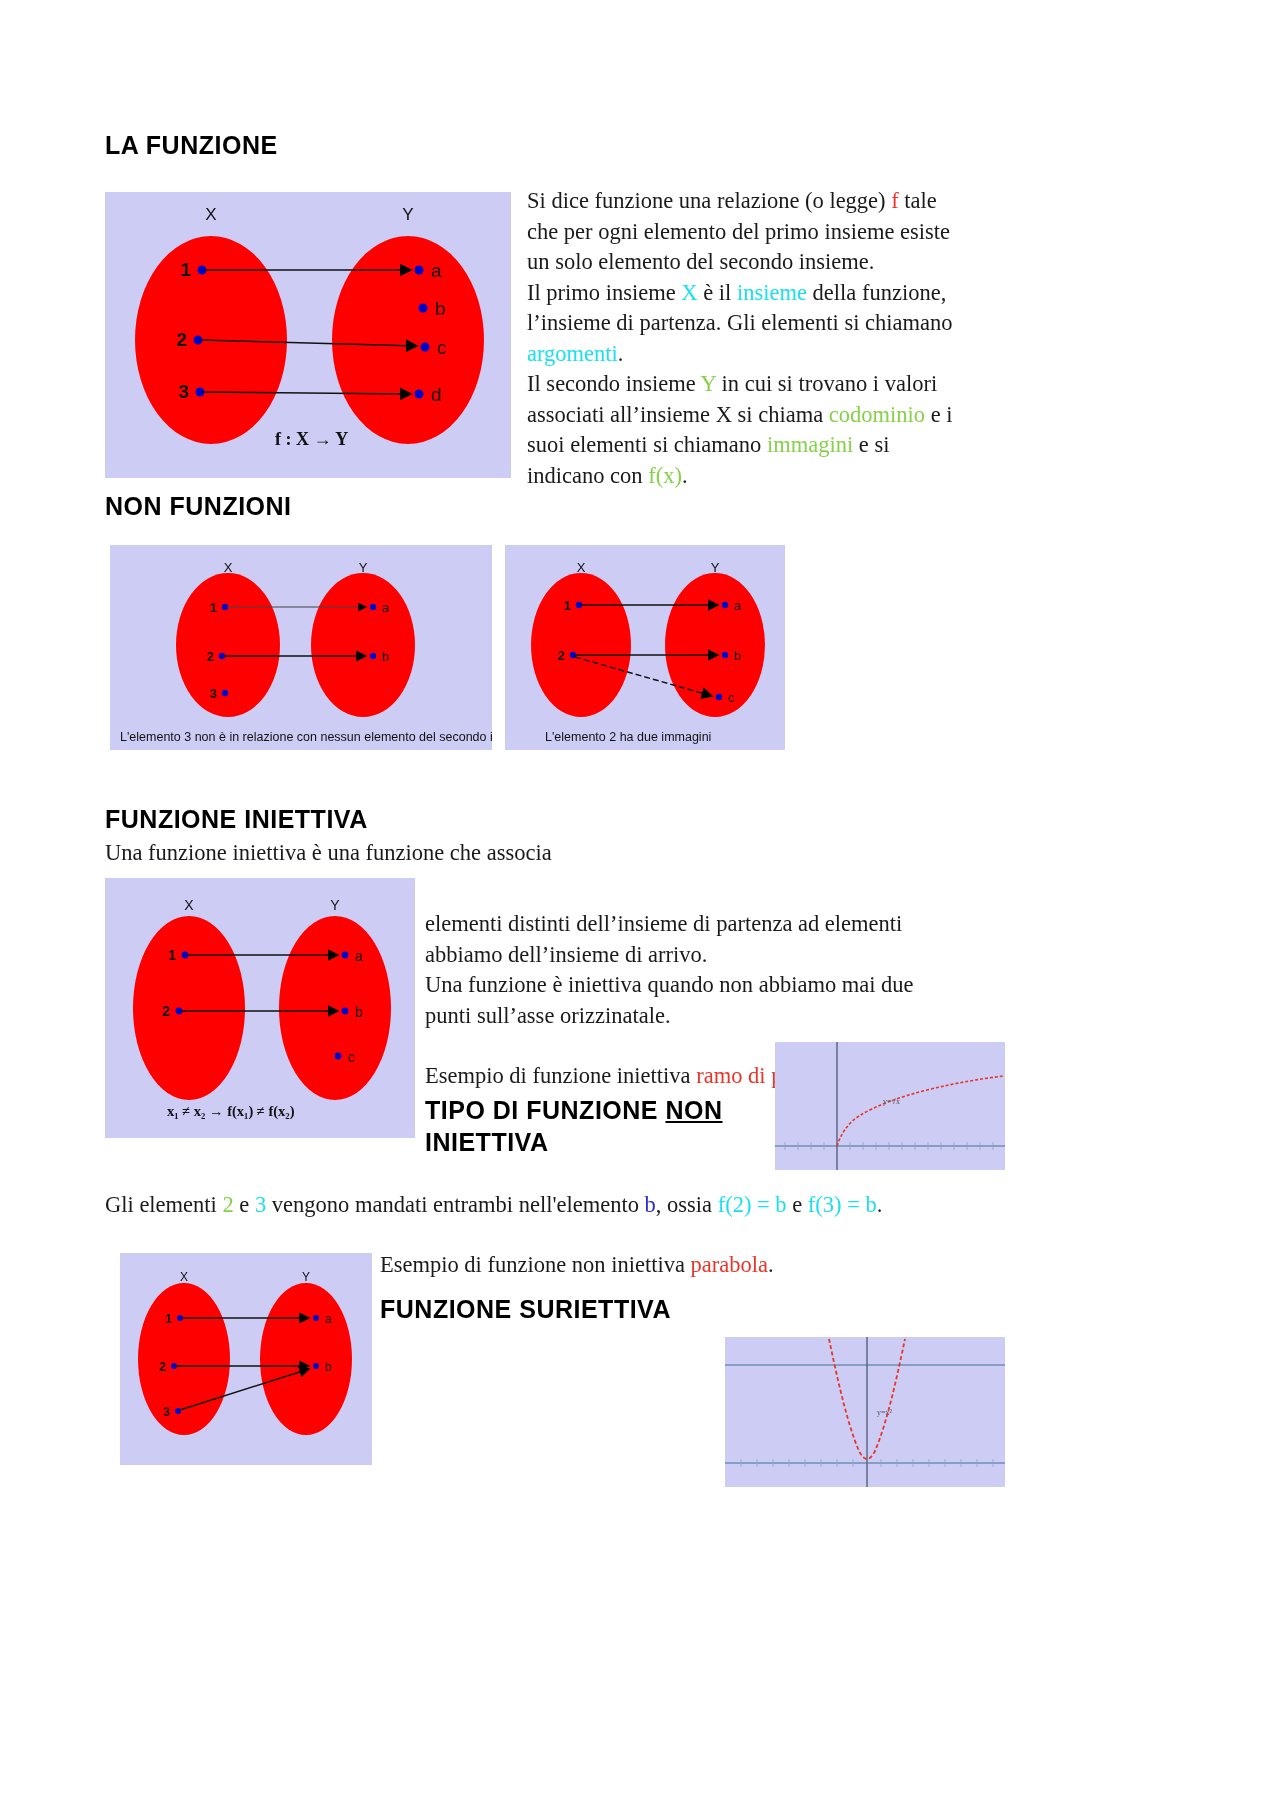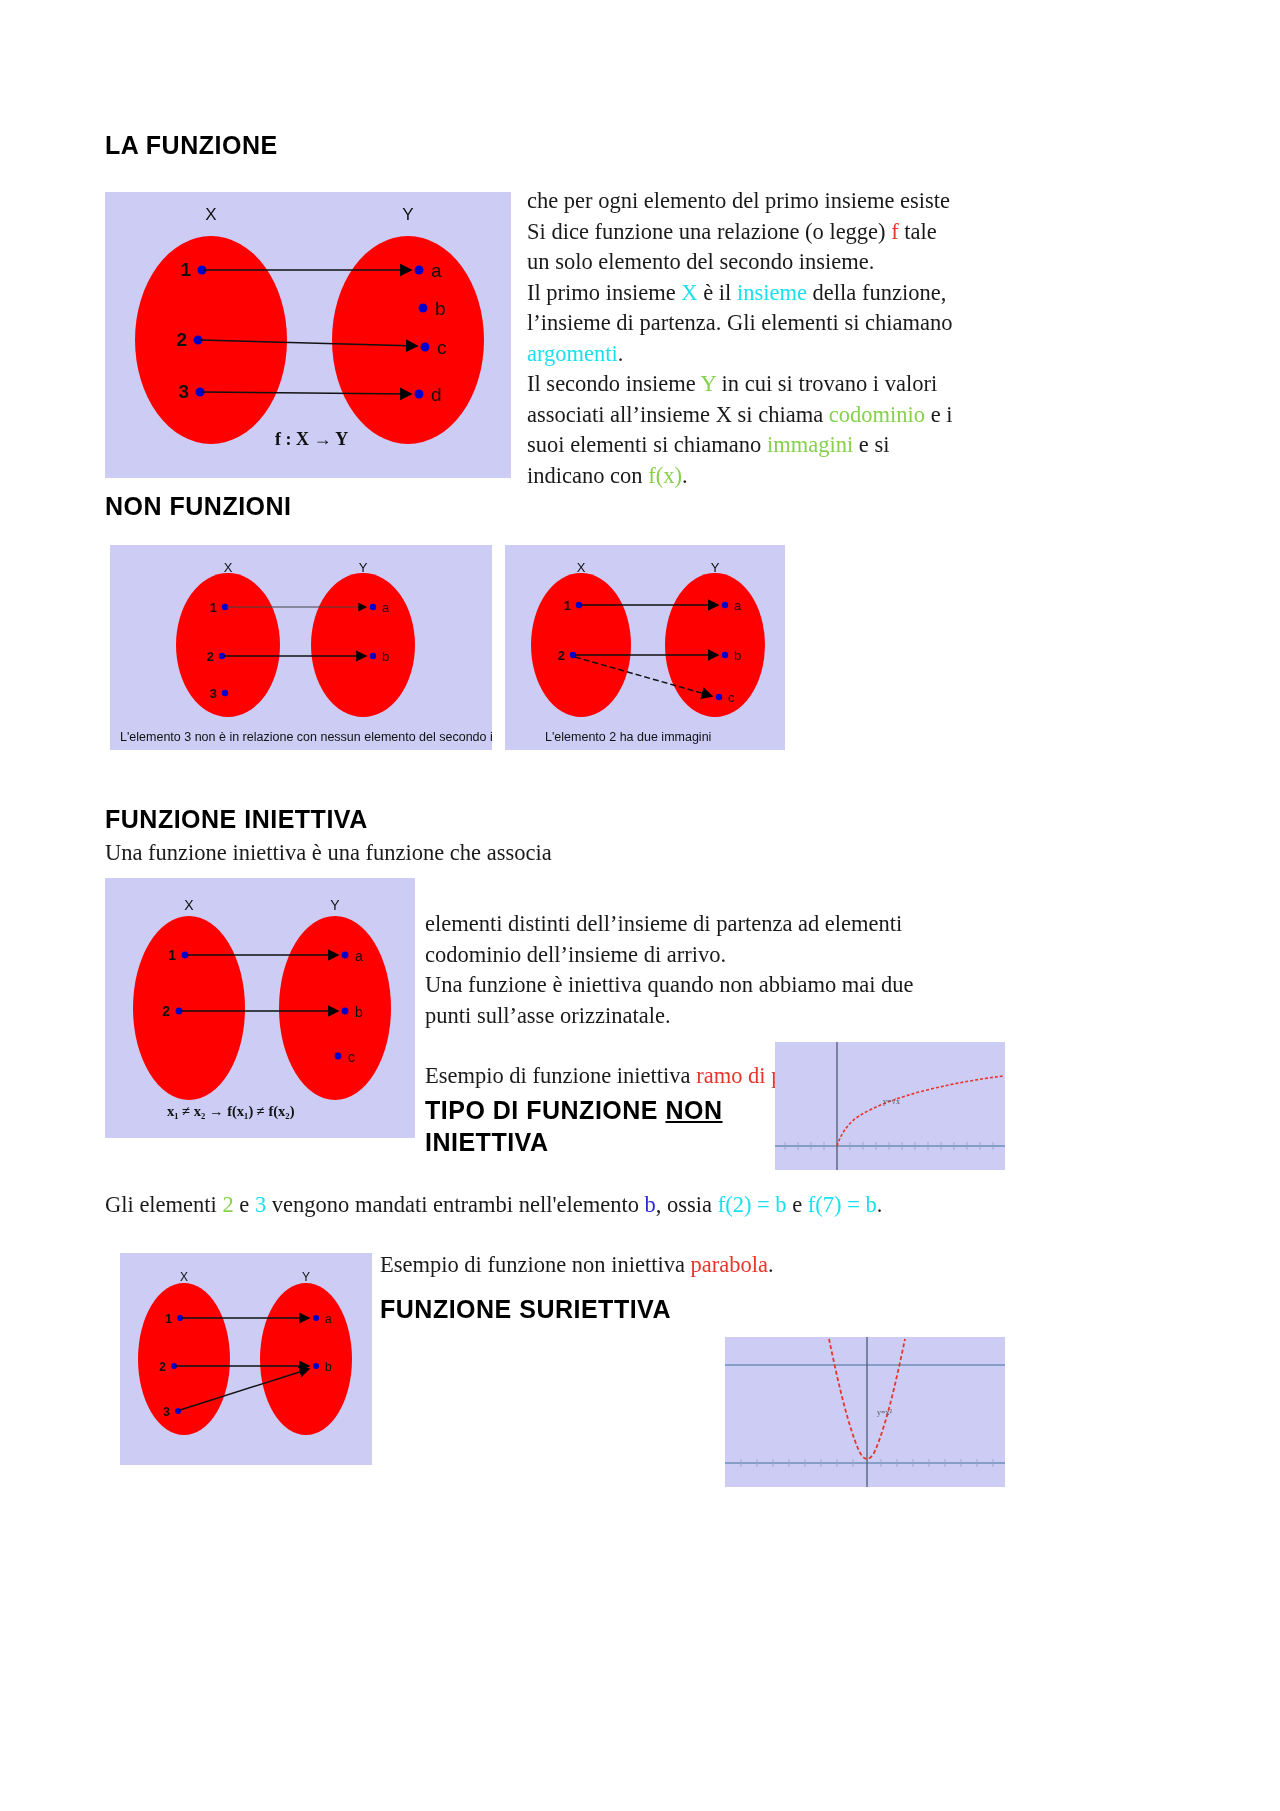--- a/index.html
+++ b/index.html
@@ -90,24 +90,24 @@
 
       <line x1="99" y1="78" x2="306" y2="78" stroke="#111" stroke-width="1.6" marker-end="url(#ah1)"></line>
       <line x1="95" y1="148" x2="312" y2="154" stroke="#111" stroke-width="1.6" marker-end="url(#ah1)"></line>
       <line x1="97" y1="200" x2="306" y2="202" stroke="#111" stroke-width="1.6" marker-end="url(#ah1)"></line>
 
       <text x="170" y="253" font-family="Liberation Serif, serif" font-size="18" font-weight="bold" fill="#111">f : X → Y</text>
     </svg>
   </div>
 
   <div class="abs body-txt" style="left:527px; top:186px; width:470px;">
+    <div>
+      <span>Si dice funzione una relazione (o legge) </span><span class="rd">f</span><span> tale</span>
+    </div>
     <div>che per ogni elemento del primo insieme esiste</div>
-    <div>
-      <span>Si dice funzione una relazione (o legge) </span><span class="rd">f</span><span> tale</span>
-    </div>
     <div>un solo elemento del secondo insieme.</div>
     <div>
       <span>Il primo insieme </span><span class="cy">X</span><span> è il </span><span class="cy">insieme</span><span> della funzione,</span>
     </div>
     <div>l’insieme di partenza. Gli elementi si chiamano</div>
     <div>
       <span class="cy">argomenti</span><span>.</span>
     </div>
     <div>
       <span>Il secondo insieme </span><span class="gr">Y</span><span> in cui si trovano i valori</span>
@@ -218,21 +218,21 @@
 
       <line x1="82" y1="77" x2="233" y2="77" stroke="#111" stroke-width="1.5" marker-end="url(#ah4)"></line>
       <line x1="76" y1="133" x2="233" y2="133" stroke="#111" stroke-width="1.5" marker-end="url(#ah4)"></line>
 
       <text x="62" y="238" font-family="Liberation Serif, serif" font-size="14.5" font-weight="bold" fill="#111">x₁ ≠ x₂ → f(x₁) ≠ f(x₂)</text>
     </svg>
   </div>
 
   <div class="abs body-txt" style="left:425px; top:865px; width:560px;margin-top:44px;">
     <div>elementi distinti dell’insieme di partenza ad elementi</div>
-    <div>codominio dell’insieme di arrivo.</div>
+    <div>abbiamo dell’insieme di arrivo.</div>
     <div>Una funzione è iniettiva quando non abbiamo mai due</div>
     <div>punti sull’asse orizzinatale.</div>
     <div style="height:30px;"></div>
     <div>
       <span>Esempio di funzione iniettiva </span><span class="rd">ramo di parabola</span><span>.</span>
     </div>
   </div>
 
   <div class="abs h-bold" style="left:425px; top:1094px; width:330px; line-height:32px;">
     <span>TIPO DI FUNZIONE </span><span class="u-word">NON</span><br>
@@ -264,21 +264,21 @@
         <line x1="205" y1="100" x2="205" y2="108"></line>
           <line x1="218" y1="100" x2="218" y2="108"></line>
       </g>
 
       <path d="M62,104 C66,92 72,82 84,74 C100,64 124,55 152,48 C180,41 205,37 228,34" fill="none" stroke="#e8352a" stroke-width="1.6" stroke-dasharray="3 2"></path>
       <text x="108" y="62" font-family="Liberation Serif, serif" font-size="8" fill="#555">y=√x</text>
     </svg>
   </div>
 
   <div class="abs body-txt" style="left:105px; top:1190px; width:1000px;">
-    <span>Gli elementi </span><span class="gr">2</span><span> e </span><span class="cy">3</span><span> vengono mandati entrambi nell'elemento </span><span class="bl">b</span><span>, ossia </span><span class="cy">f(2) = b</span><span> e </span><span class="cy">f(7) = b</span><span>.</span>
+    <span>Gli elementi </span><span class="gr">2</span><span> e </span><span class="cy">3</span><span> vengono mandati entrambi nell'elemento </span><span class="bl">b</span><span>, ossia </span><span class="cy">f(2) = b</span><span> e </span><span class="cy">f(3) = b</span><span>.</span>
   </div>
 
   <div class="abs venn" style="left:120px; top:1253px; width:252px; height:212px;">
     <svg viewBox="0 0 252 212" xmlns="http://www.w3.org/2000/svg">
       <defs>
         <marker id="ah5" markerWidth="9" markerHeight="9" refX="7" refY="4" orient="auto">
           <path d="M0,0 L8,4 L0,8 z" fill="#000"></path>
         </marker>
       </defs>
       <ellipse cx="64" cy="106" rx="46" ry="76" fill="#ff0000"></ellipse>

